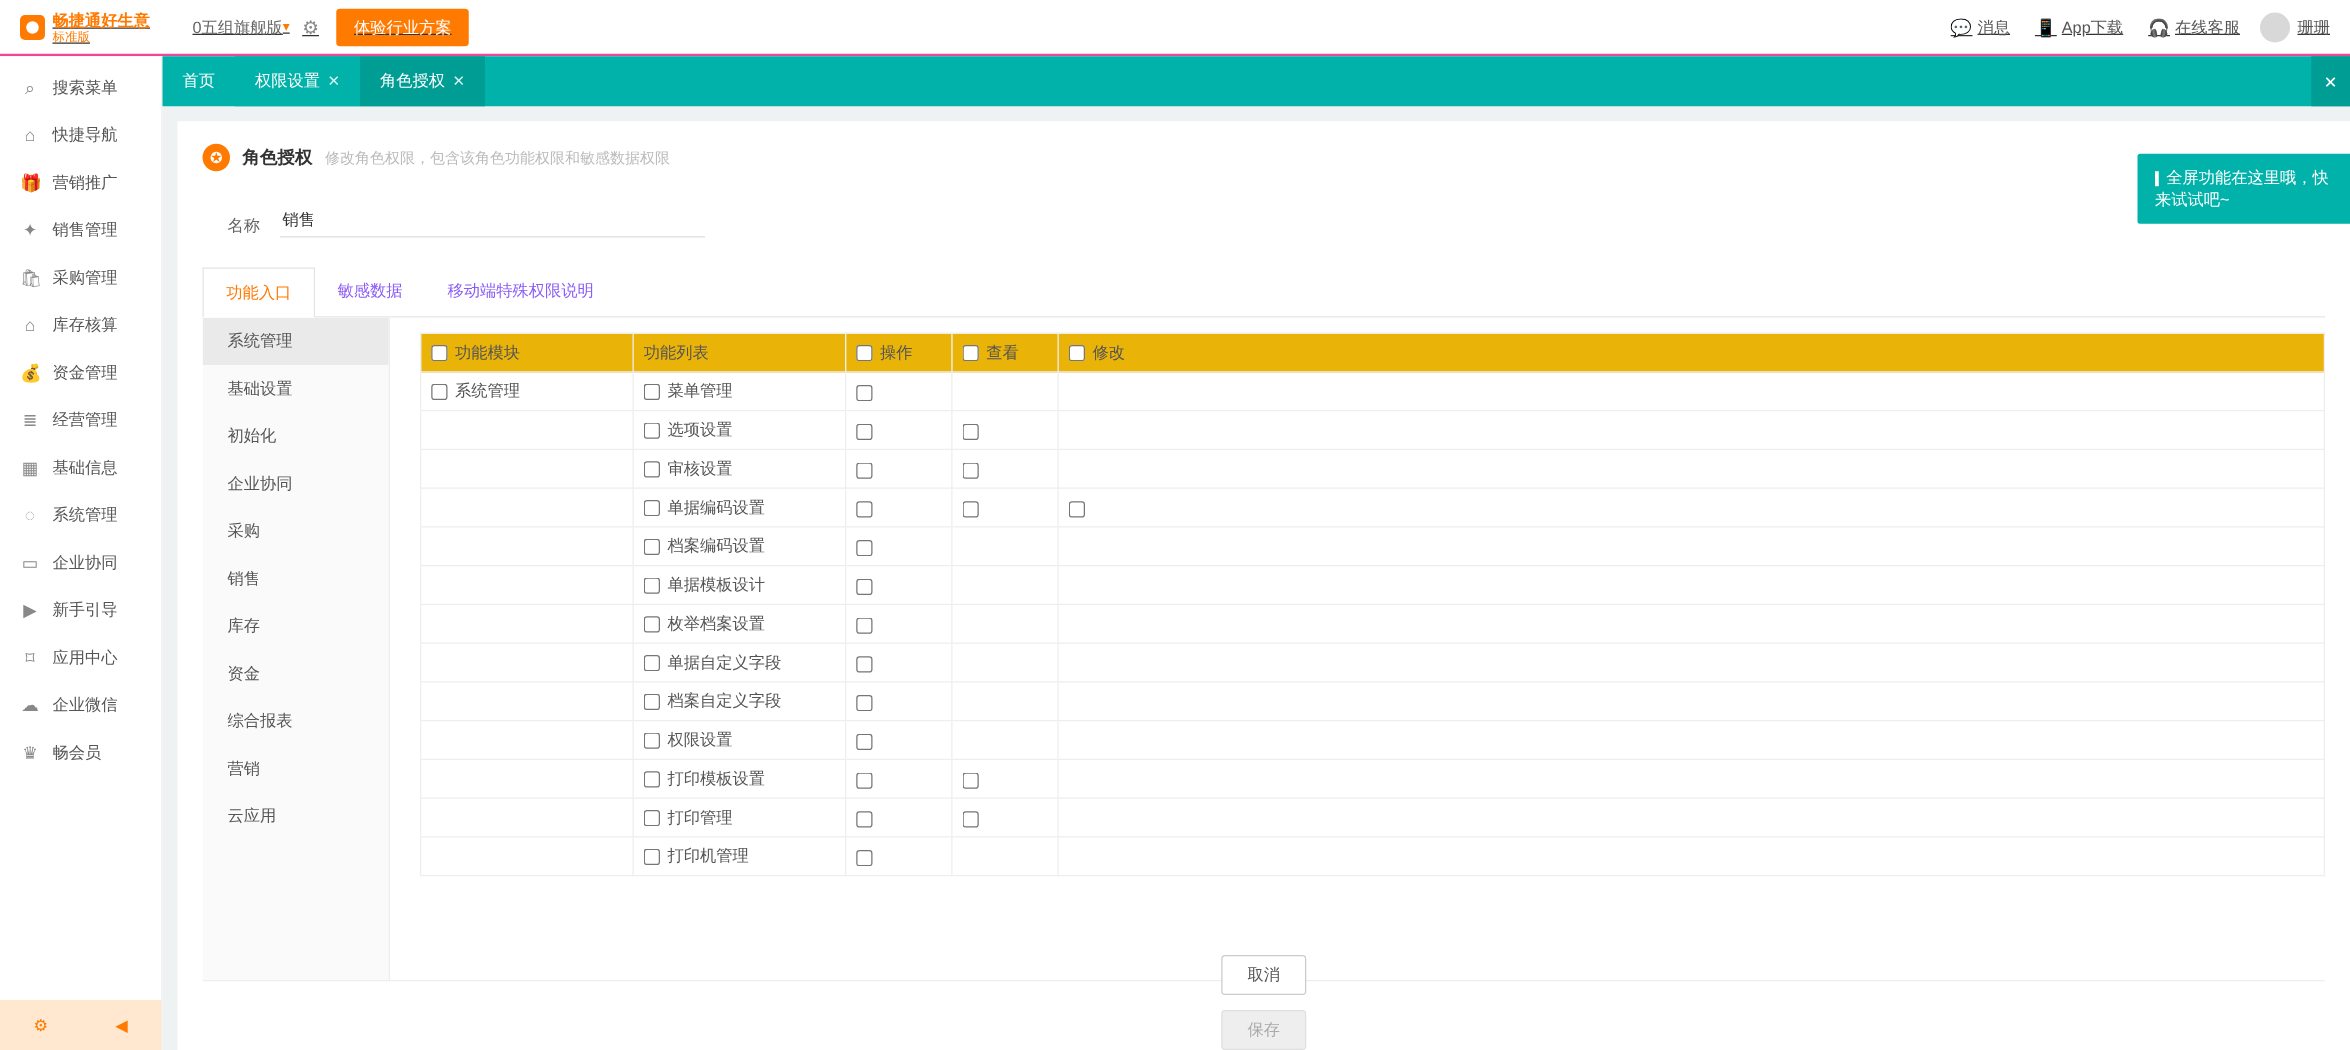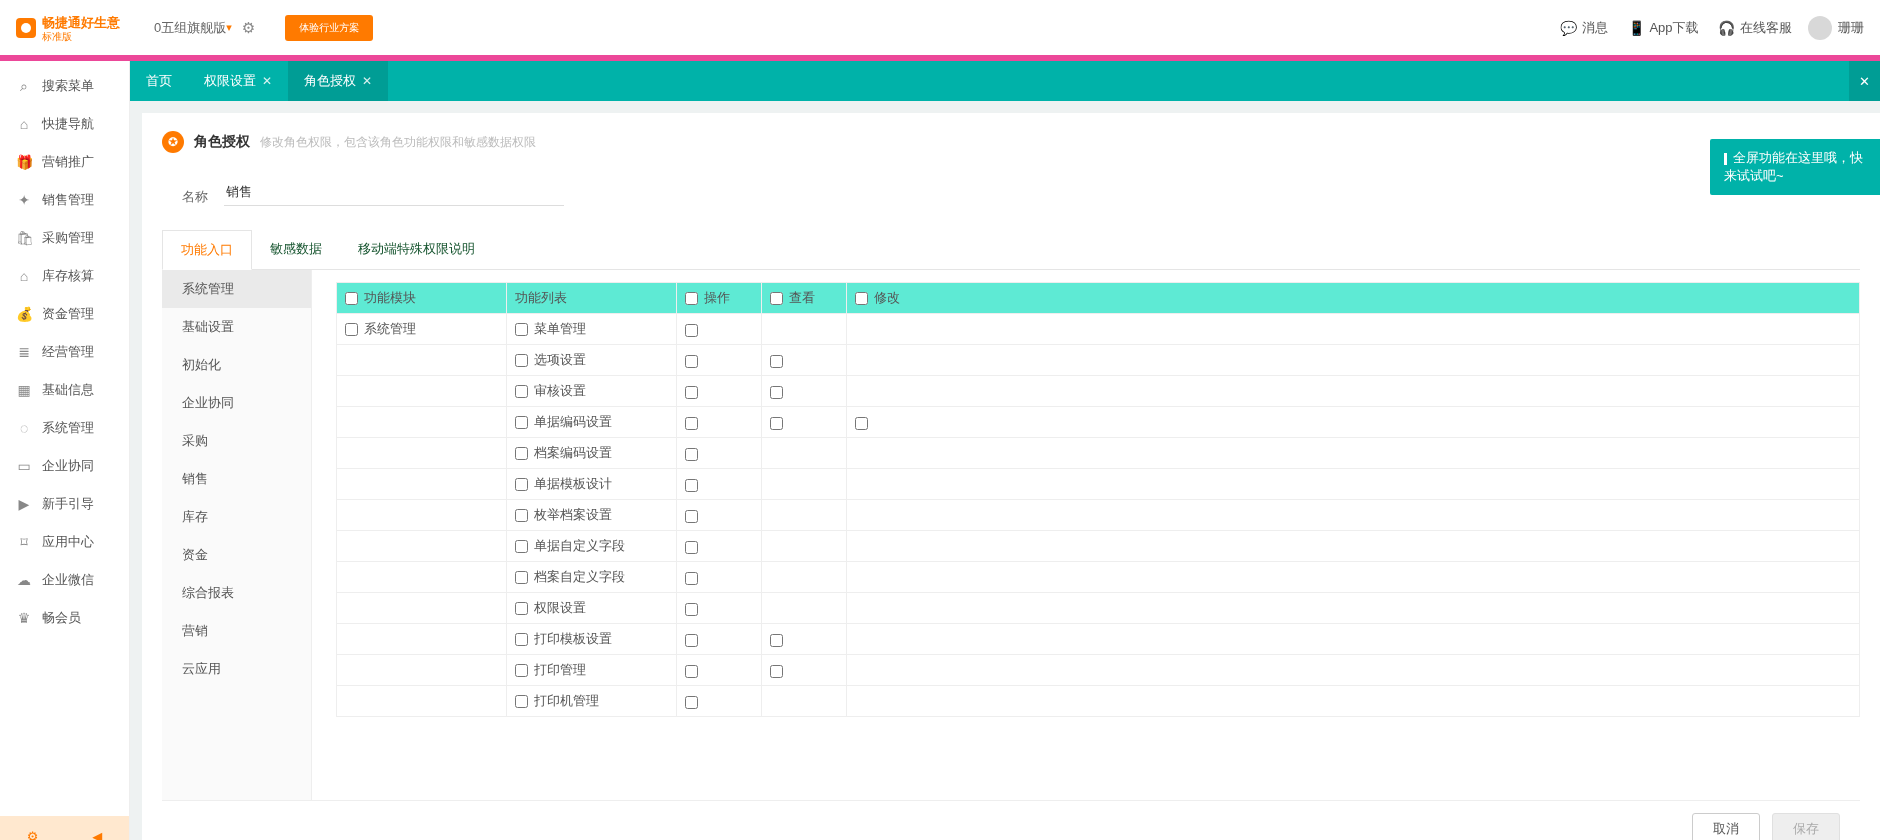--- a/index.html
+++ b/index.html
@@ -1,29 +1,29 @@
 <!DOCTYPE html>
 <html><head>
 <meta charset="utf-8">
 <style>
 * { margin: 0; padding: 0; box-sizing: border-box; }
 body { font-family: "Microsoft YaHei", Arial, sans-serif; font-size: 13px; color: #333; background: #fff; overflow: hidden; }
 
 
-.top-header { height: 61px; display: flex; align-items: center; padding: 0 16px; border-bottom: 6px solid #ec4899; background: #fff; }
+.top-header { height: 45px; display: flex; align-items: center; padding: 0 16px; border-bottom: 2px solid #ec4899; background: #fff; text-decoration: underline; }
 .logo-area { display: flex; align-items: center; width: 130px; }
 .logo-icon { width: 20px; height: 20px; background: #ff7a00; border-radius: 4px; margin-right: 6px; position: relative; }
 .logo-icon::after { content: ""; position: absolute; width: 10px; height: 10px; background: #fff; border-radius: 50%; top: 5px; left: 5px; }
 .logo-text { color: #ff7a00; font-weight: bold; font-size: 13px; }
 .logo-sub { font-size: 10px; color: #ff7a00; line-height: 1; }
 .logo-col { display: flex; flex-direction: column; }
 .org-select { color: #666; margin-left: 8px; display: flex; align-items: center; }
 .org-select .chevron { color: #ff7a00; font-size: 11px; }
 .gear-icon { color: #888; margin-left: 10px; font-size: 15px; }
-.btn-primary-orange { background: #ff7a00; color: #fff; border: none; padding: 6px 14px; border-radius: 3px; margin-left: 30px; cursor: pointer; font-size: 10px; }
+.btn-primary-orange { background: #ff7a00; color: #fff; border: none; padding: 6px 14px; border-radius: 3px; margin-left: 14px; cursor: pointer; font-size: 13px; }
 .top-spacer { flex: 1; }
 .top-link { color: #555; margin-left: 20px; display: flex; align-items: center; gap: 4px; cursor: pointer; }
 .top-link .icon { font-size: 14px; }
 .avatar { width: 24px; height: 24px; border-radius: 50%; background: #d8d8d8; margin-left: 16px; }
 .username { margin-left: 6px; color: #555; }
 
 
 .layout { display: flex; height: calc(100vh - 45px); }
 .sidebar { width: 130px; background: #fff; border-right: 1px solid #eee; display: flex; flex-direction: column; }
 .sidebar-items { flex: 1; overflow-y: auto; padding-top: 6px; }
@@ -48,40 +48,40 @@
 .page-title-row { display: flex; align-items: center; gap: 10px; margin-bottom: 18px; }
 .title-icon { width: 22px; height: 22px; border-radius: 50%; background: #ff7a00; color: #fff; display: flex; align-items: center; justify-content: center; font-size: 12px; }
 .page-title { font-weight: bold; color: #333; font-size: 14px; }
 .page-subtitle { color: #bbb; font-size: 12px; }
 
 .name-row { display: flex; align-items: flex-end; gap: 16px; margin: 8px 0 24px 20px; }
 .name-row .label { color: #666; font-size: 13px; }
 .name-row .value-underline { border-bottom: 1px solid #ddd; min-width: 340px; padding: 4px 2px; color: #333; }
 
 .inner-tabs { display: flex; border-bottom: 1px solid #e5e5e5; padding-left: 0; }
-.inner-tab { padding: 10px 18px; color: #14532d; cursor: pointer; position: relative; }
+.inner-tab { padding: 10px 18px; color: #8b5cf6; cursor: pointer; position: relative; }
 .inner-tab.active { color: #ff7a00; border: 1px solid #e5e5e5; border-bottom: 1px solid #fff; margin-bottom: -1px; background: #fff; }
 
 .body-split { display: flex; flex: 1; overflow: hidden; margin-top: 0; }
 .module-list { width: 150px; background: #fafafa; border-right: 1px solid #eee; overflow-y: auto; }
 .module-item { padding: 10px 20px; color: #555; cursor: pointer; font-size: 13px; }
 .module-item.active { background: #eaeaea; font-weight: 500; }
 
 .table-area { flex: 1; overflow: auto; padding: 12px 0 0 24px; }
 table.perm { width: 100%; border-collapse: collapse; }
 table.perm th, table.perm td { border: 1px solid #eee; padding: 6px 8px; text-align: left; font-weight: normal; font-size: 13px; color: #555; vertical-align: middle; height: 28px; }
-table.perm th { background: #5eead4; }
+table.perm th { background: #eab308; }
 .chk { width: 13px; height: 13px; vertical-align: middle; margin-right: 6px; accent-color: #00b2a9; }
 col.c-module { width: 170px; }
 col.c-list { width: 170px; }
 col.c-op { width: 85px; }
 col.c-view { width: 85px; }
 col.c-mod { }
 
-.action-bar { height: 56px; display: flex; align-items: center; justify-content: flex-end; gap: 12px; padding: 0 20px; border-top: 1px solid #eee; background: #fff; }
+.action-bar { height: 56px; display: flex; align-items: center; justify-content: flex-end; gap: 12px; padding: 0 20px; border-top: 1px solid #eee; background: #fff; flex-direction: column; }
 .btn { padding: 6px 20px; border-radius: 3px; cursor: pointer; font-size: 13px; }
 .btn-plain { background: #fff; border: 1px solid #ccc; color: #555; }
 .btn-disabled { background: #eee; border: 1px solid #e0e0e0; color: #aaa; cursor: not-allowed; }
 
 
 .hint-toast { position: absolute; right: 0; top: 26px; background: #00b2a9; color: #fff; padding: 10px 14px; font-size: 13px; max-width: 170px; line-height: 1.4; border-radius: 2px 0 0 2px; }
 .hint-toast .bar { display: inline-block; width: 3px; height: 12px; background: #fff; margin-right: 6px; vertical-align: middle; }
 </style>
 </head>
 <body>

